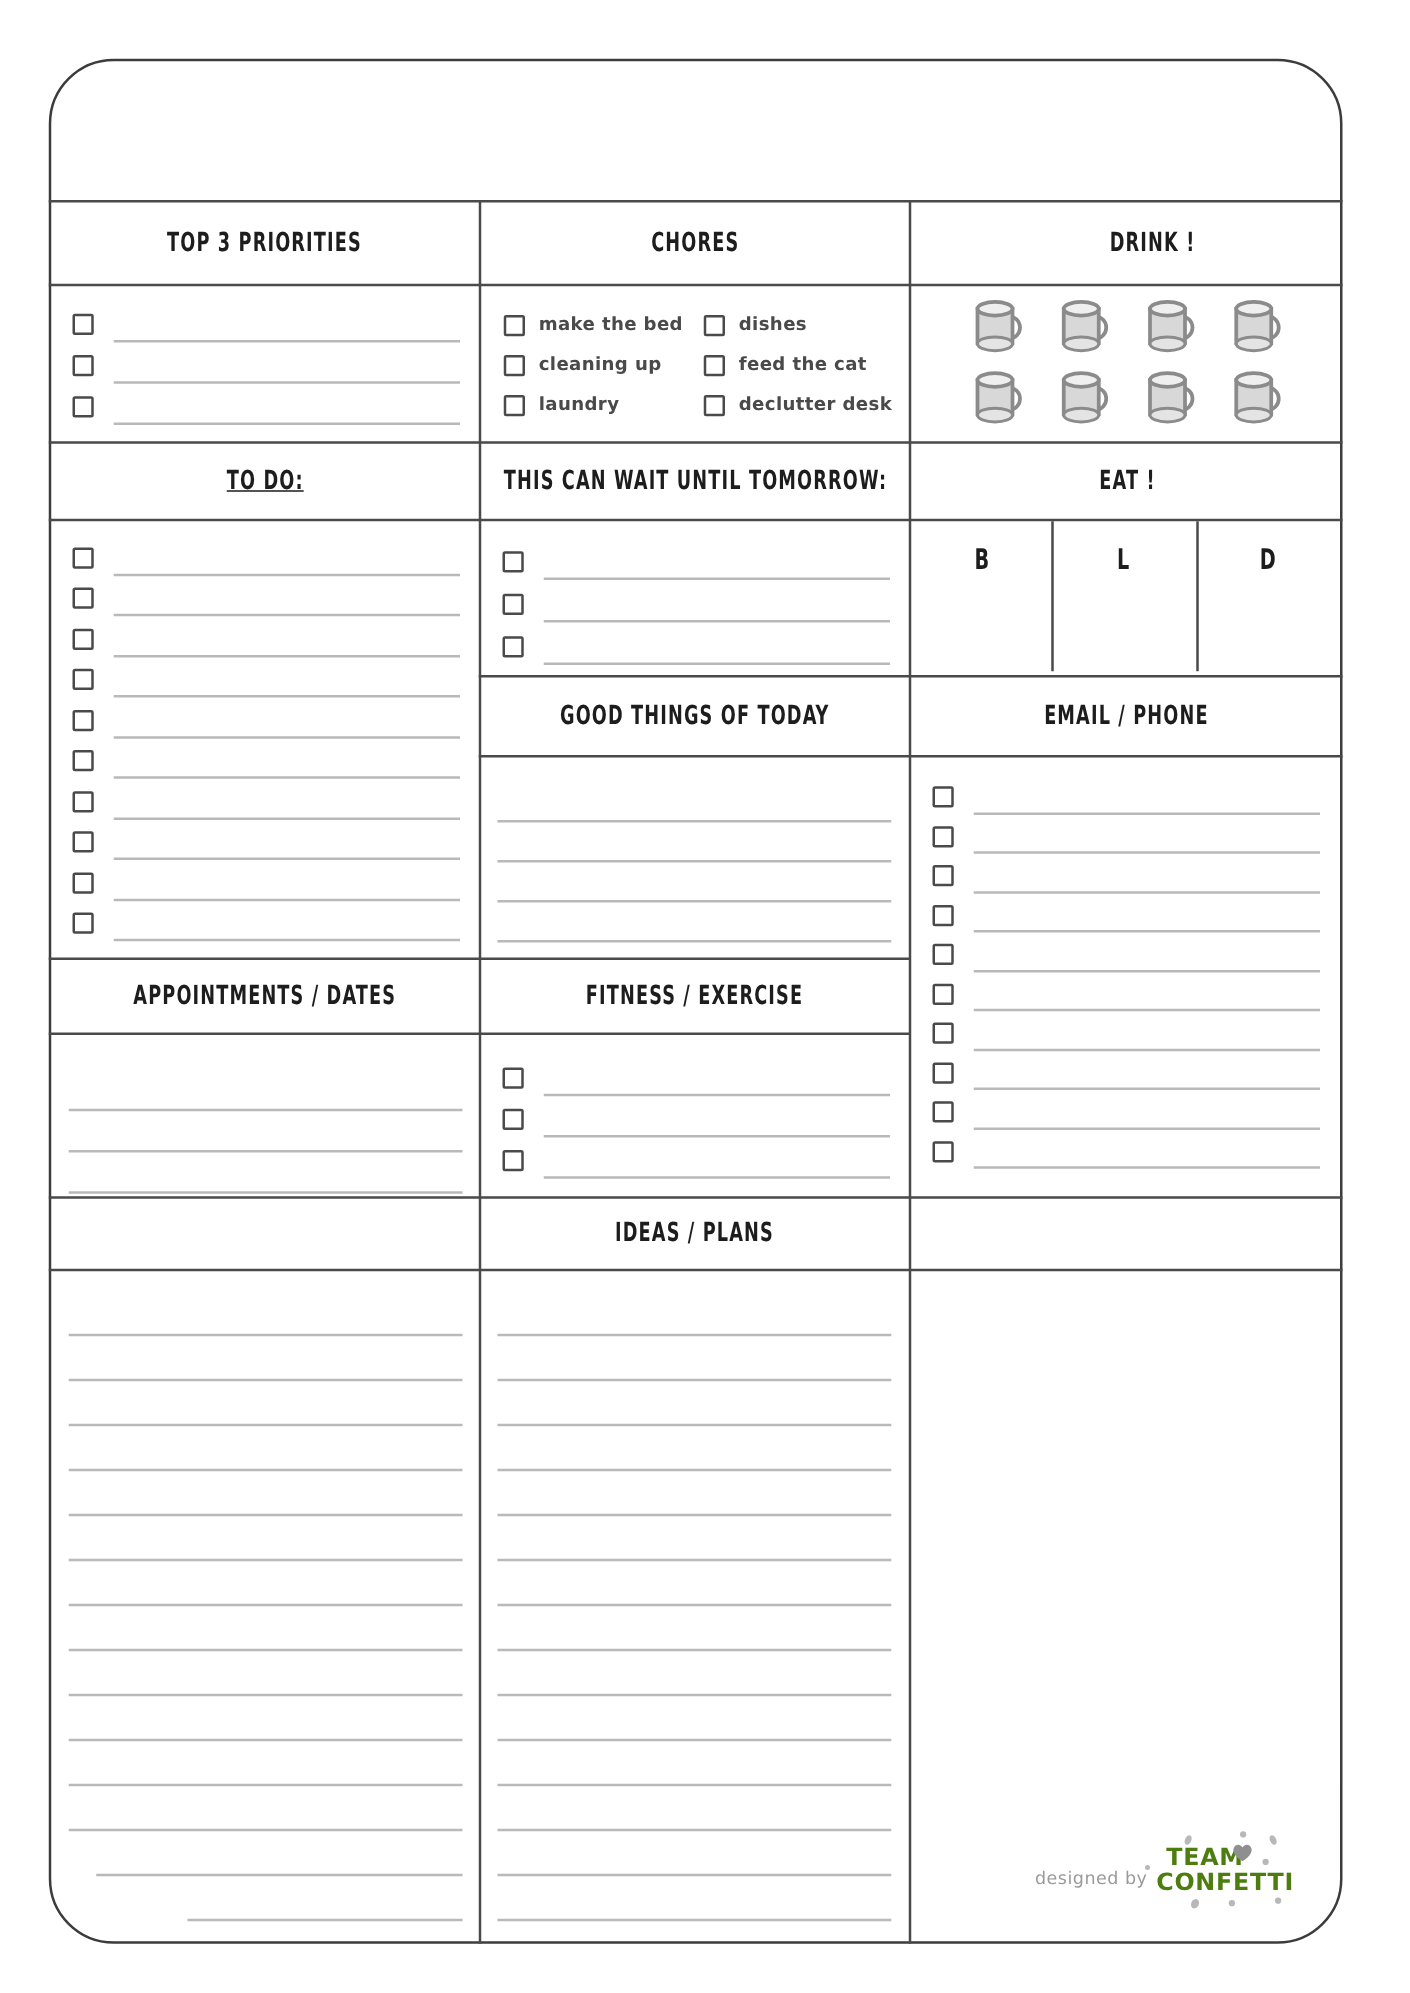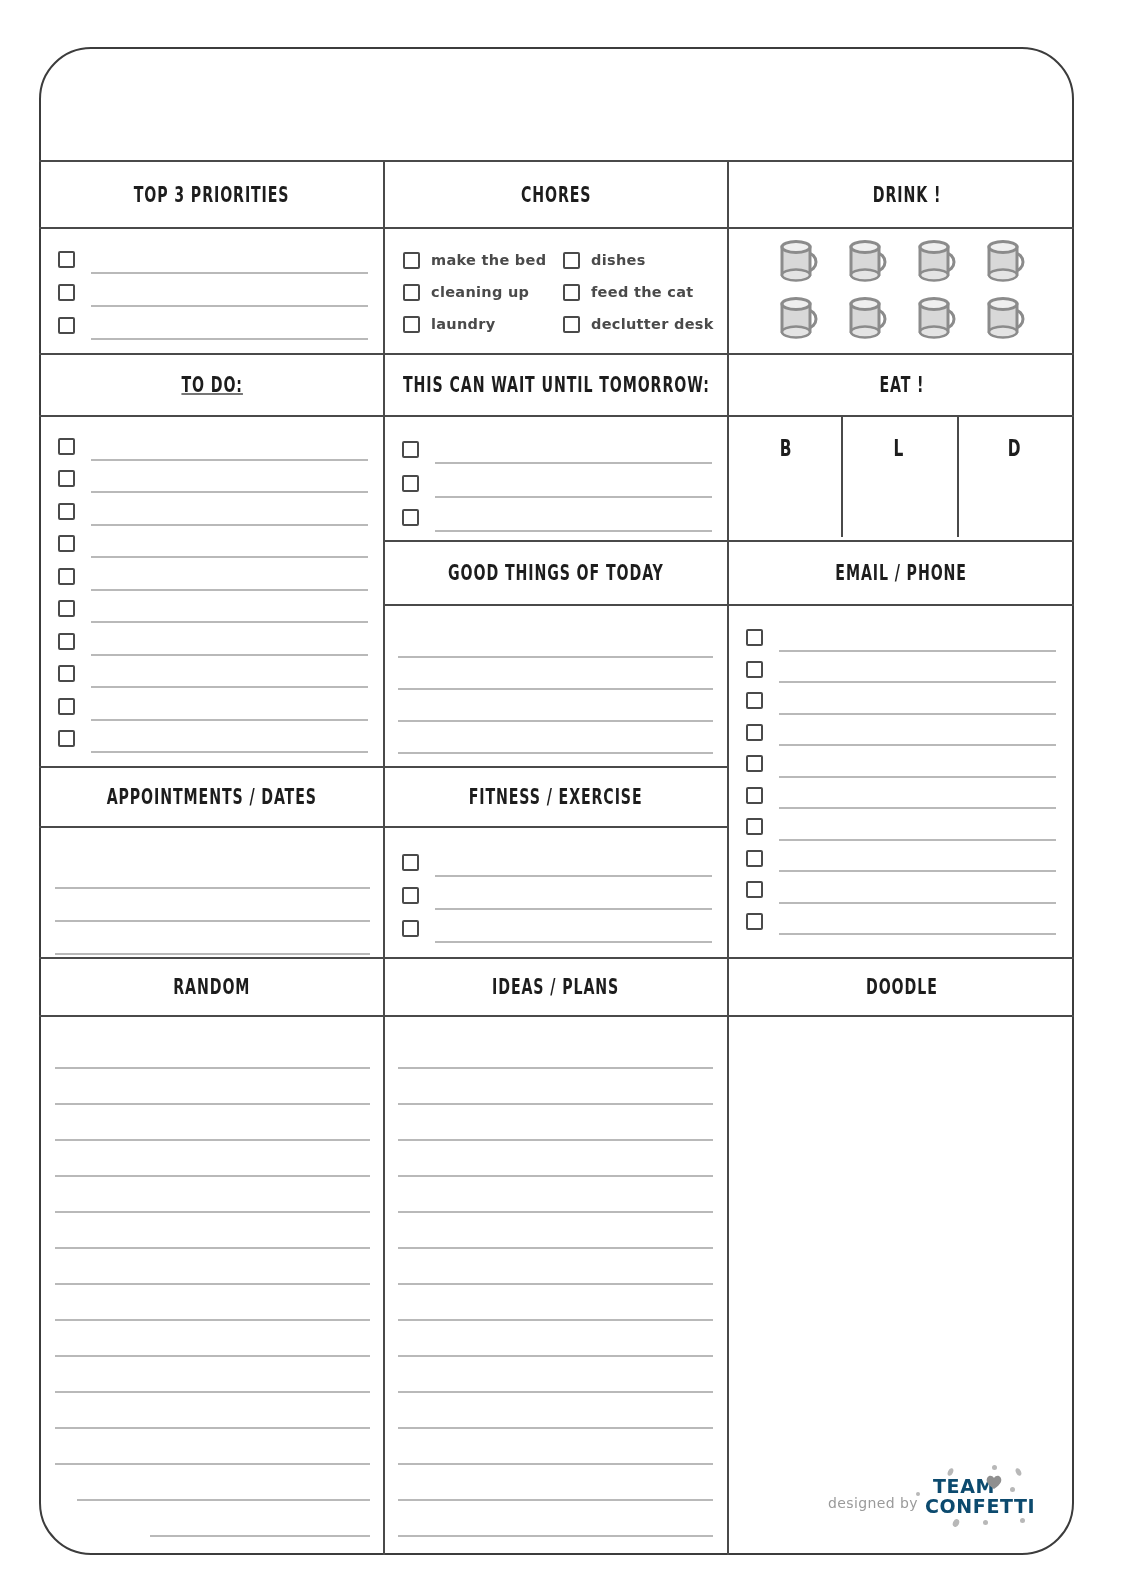--- a/index.html
+++ b/index.html
@@ -189,21 +189,21 @@
     font-size: 14px;
     color: #9a9a9a;
     letter-spacing: 0.4px;
     white-space: nowrap;
   }
   .team-line, .confetti-line {
     position: absolute;
     font-family: "DejaVu Sans", sans-serif;
     font-weight: bold;
     font-size: 19px;
-    color: #0c4a6e;
+    color: #4d7c0f;
     letter-spacing: 0.6px;
     white-space: nowrap;
   }
   .team-line { left: 113px; top: 13px; }
   .confetti-line { left: 105px; top: 33px; }
   .dot {
     position: absolute;
     background: #b8b8b8;
     border-radius: 50%;
   }
@@ -273,21 +273,21 @@
       <div class="chore-item" style="height: 32px;">
         <span class="cbox"></span>
         <span class="chore-label">cleaning up</span>
       </div>
       <div class="chore-item" style="height: 32px;">
         <span class="cbox"></span>
         <span class="chore-label">laundry</span>
       </div>
     </div>
 
-  <div class="sec-head" style="left:735px; top:162px; width:345px; height:65px;">
+  <div class="sec-head" style="left:750px; top:162px; width:345px; height:65px;">
     <span>DRINK !</span>
   </div>
   <div class="mug-grid" id="mug-grid" style="left:775px; top:238px; width:255px; height:104px;">
       <svg width="44" height="46" viewBox="0 0 44 46">
         <ellipse cx="30" cy="23" rx="9" ry="9" fill="none" stroke="#8b8b8b" stroke-width="3"></ellipse>
         <path d="M5 8 L5 36 A16 6 0 0 0 33 36 L33 8 Z" fill="#d8d8d8" stroke="#8b8b8b" stroke-width="3"></path>
         <ellipse cx="19" cy="8" rx="14" ry="5.5" fill="#efefef" stroke="#8b8b8b" stroke-width="3"></ellipse>
         <ellipse cx="19" cy="36" rx="14" ry="5.5" fill="#e4e4e4" stroke="#8b8b8b" stroke-width="2.4"></ellipse>
       </svg>
       <svg width="44" height="46" viewBox="0 0 44 46">
@@ -497,23 +497,20 @@
       <div class="cb-row" style="height: 33px;">
         <span class="cbox"></span>
         <span class="writeline" style="margin-left: 16px;"></span>
       </div>
       <div class="cb-row" style="height: 33px;">
         <span class="cbox"></span>
         <span class="writeline" style="margin-left: 16px;"></span>
       </div>
     </div>
 
-  <div class="sec-head" style="left:41px; top:959px; width:342px; height:56px;">
-    <span>RANDOM</span>
-  </div>
   <div class="panel" id="panel-random" style="left:55px; top:1033px; width:315px;">
       <div style="height: 36px; display: flex; align-items: flex-end;">
         <div class="plainline" style="margin-left: 0px; width: calc(100% + 0px);"></div>
       </div>
       <div style="height: 36px; display: flex; align-items: flex-end;">
         <div class="plainline" style="margin-left: 0px; width: calc(100% + 0px);"></div>
       </div>
       <div style="height: 36px; display: flex; align-items: flex-end;">
         <div class="plainline" style="margin-left: 0px; width: calc(100% + 0px);"></div>
       </div>
@@ -593,23 +590,20 @@
         <div class="plainline" style="margin-left: 0px; width: calc(100% + 0px);"></div>
       </div>
       <div style="height: 36px; display: flex; align-items: flex-end;">
         <div class="plainline" style="margin-left: 0px; width: calc(100% + 0px);"></div>
       </div>
       <div style="height: 36px; display: flex; align-items: flex-end;">
         <div class="plainline" style="margin-left: 0px; width: calc(100% + 0px);"></div>
       </div>
     </div>
 
-  <div class="sec-head" style="left:729px; top:959px; width:345px; height:56px;">
-    <span>DOODLE</span>
-  </div>
   <div class="panel" style="left:729px; top:1017px; width:345px; height:520px;"></div>
 
   <div class="logo-wrap">
     <div class="designed-by">designed by</div>
     <div class="team-line">TEAM</div>
     <div class="confetti-line">CONFETTI</div>
     <svg style="position:absolute; left:165px; top:12px;" width="18" height="16" viewBox="0 0 18 16">
       <path d="M9 15 C2 10.5 0.6 6.6 2.4 3.6 C4 1 7.2 1.3 9 4 C10.8 1.3 14 1 15.6 3.6 C17.4 6.6 16 10.5 9 15 Z" fill="#8f8f8f"></path>
     </svg>
     <span class="dot" style="left:128px; top:6px; width:5px; height:8px; transform:rotate(25deg);"></span>

